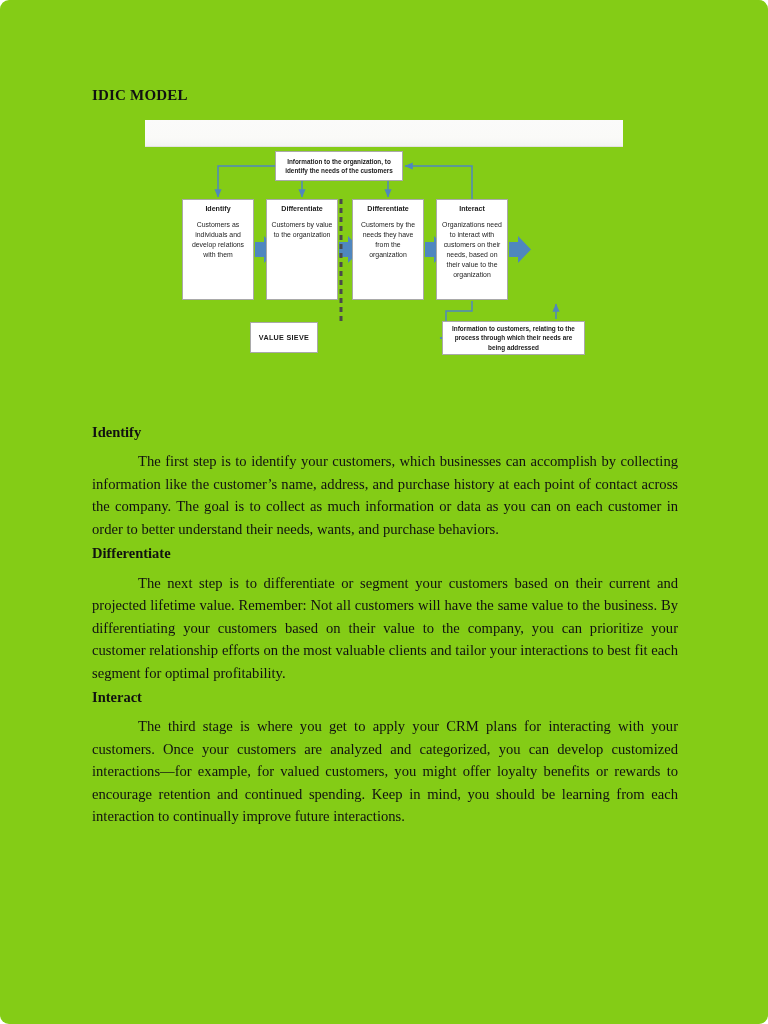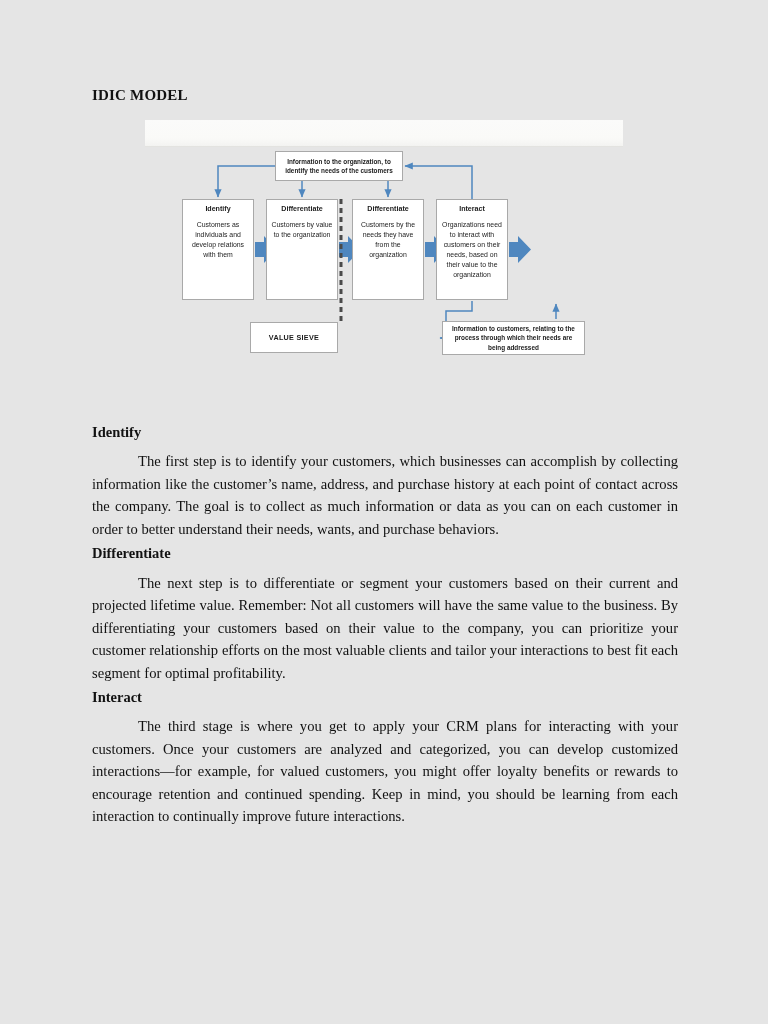--- a/index.html
+++ b/index.html
@@ -14,21 +14,22 @@
     position: relative;
     font-family: "Liberation Serif", "DejaVu Serif", serif;
     color: #111111;
     overflow: hidden;
   }
   .page {
     position: absolute;
     left: 0; top: 0;
     width: 768px;
     height: 1024px;
-    background: #e5e5e5;
+    background: #84cc16;
+    border-radius: 9px;
   }
   .content {
     position: absolute;
     left: 92px;
     top: 86px;
     width: 586px;
   }
   h1.doc-heading {
     font-size: 15px;
     font-weight: bold;
@@ -131,21 +132,21 @@
   .info-bottom {
     left: 297px;
     top: 135px;
     width: 143px;
     height: 34px;
     top: 201px;
   }
   .value-sieve {
     left: 105px;
     top: 202px;
-    width: 88px;
+    width: 68px;
     height: 31px;
     display: flex;
     align-items: center;
     justify-content: center;
     font-family: "Liberation Sans", "DejaVu Sans", sans-serif;
     font-size: 7.2px;
     font-weight: bold;
     letter-spacing: 0.3px;
     color: #1b1b1b;
   }

